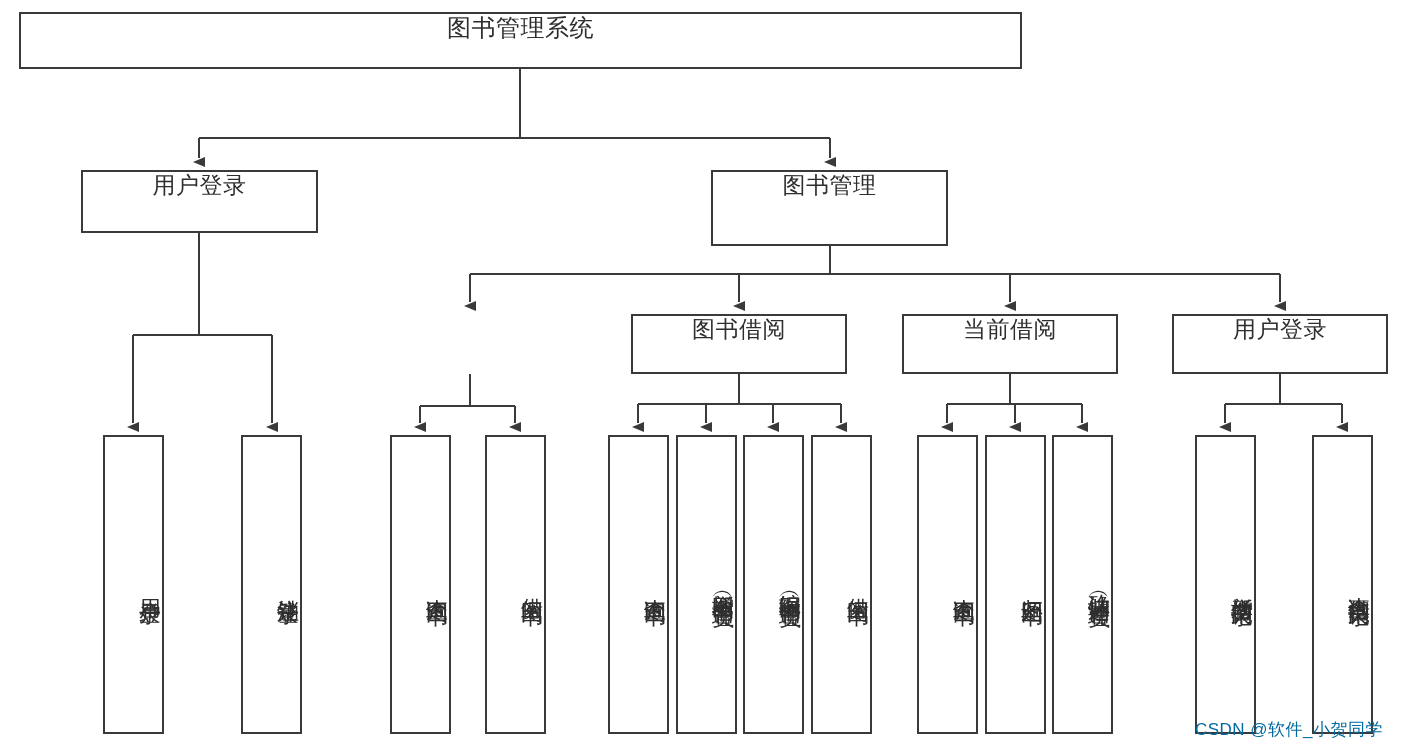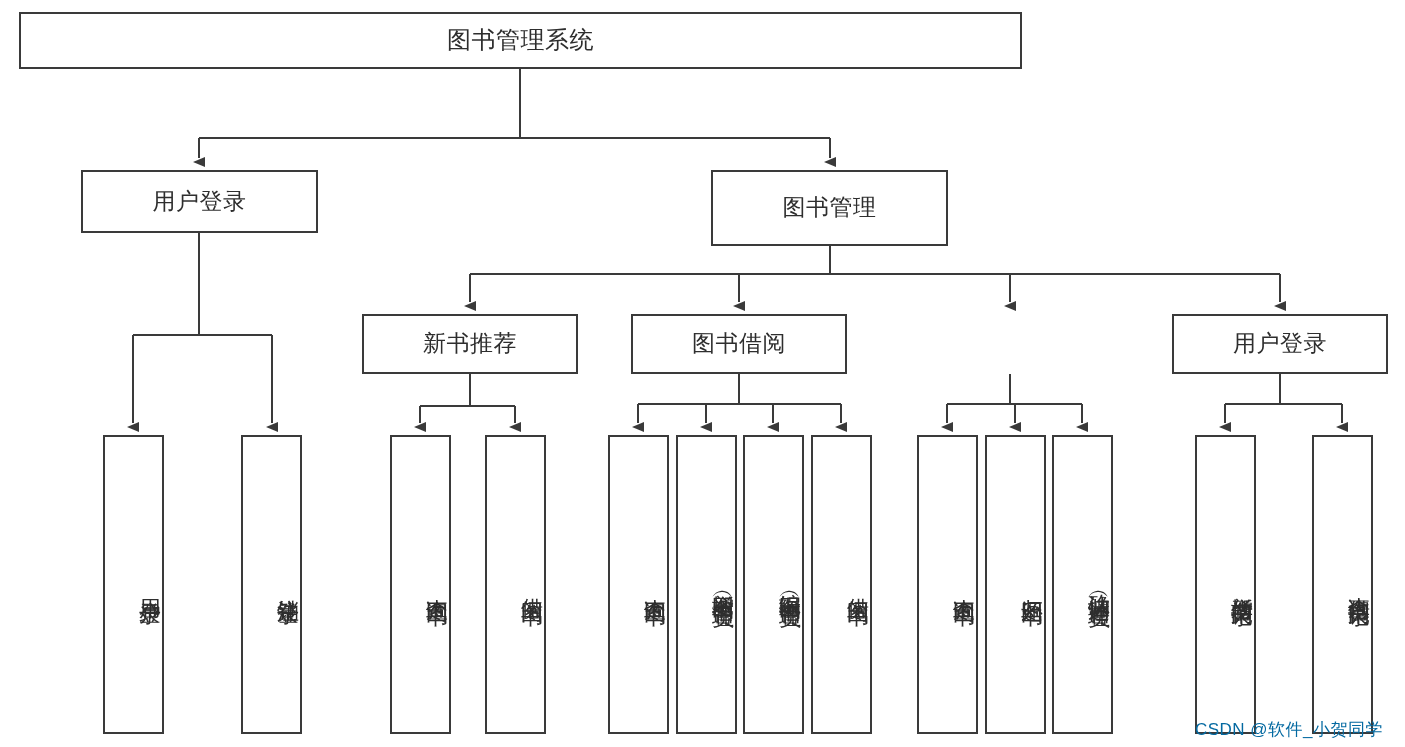--- a/index.html
+++ b/index.html
@@ -21,21 +21,21 @@
     width:1405px;
     height:747px;
     pointer-events:none;
   }
   .node{
     position:absolute;
     box-sizing:border-box;
     background:#ffffff;
     border:2px solid #3a3a3a;
     display:flex;
-    align-items:center;
+    align-items:flex-start;
     justify-content:center;
     text-align:center;
     color:#2e2e2e;
   }
   .node.h{
     font-size:23px;
     line-height:1.2;
     letter-spacing:0.5px;
   }
   .node.root{
@@ -127,25 +127,25 @@
     <span>图书管理系统</span>
   </div>
 
   <div class="node h" style="left:81px;top:170px;width:237px;height:63px;">
     <span>用户登录</span>
   </div>
   <div class="node h" style="left:711px;top:170px;width:237px;height:76px;">
     <span>图书管理</span>
   </div>
 
-  <div class="node h" style="left:362px;top:314px;width:216px;height:60px;">
-    <span>新书推荐</span>
-  </div>
   <div class="node h" style="left:631px;top:314px;width:216px;height:60px;">
     <span>图书借阅</span>
+  </div>
+  <div class="node h" style="left:902px;top:314px;width:216px;height:60px;">
+    <span>当前借阅</span>
   </div>
   <div class="node h" style="left:1172px;top:314px;width:216px;height:60px;">
     <span>用户登录</span>
   </div>
 
   <div class="node v" style="left:103px;top:435px;width:61px;height:299px;">
     <span class="vtext">用户登录</span>
   </div>
   <div class="node v" style="left:241px;top:435px;width:61px;height:299px;">
     <span class="vtext">注销登录</span>

